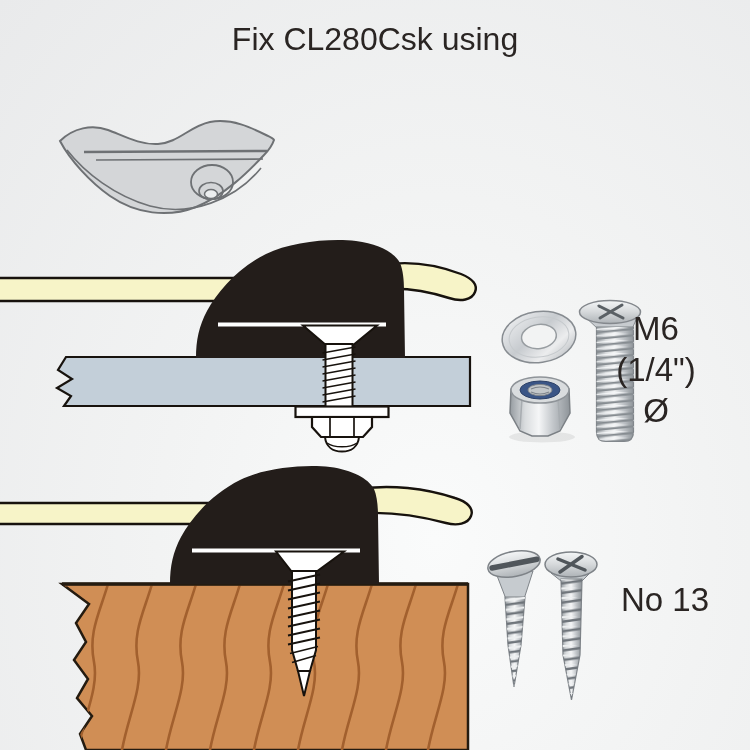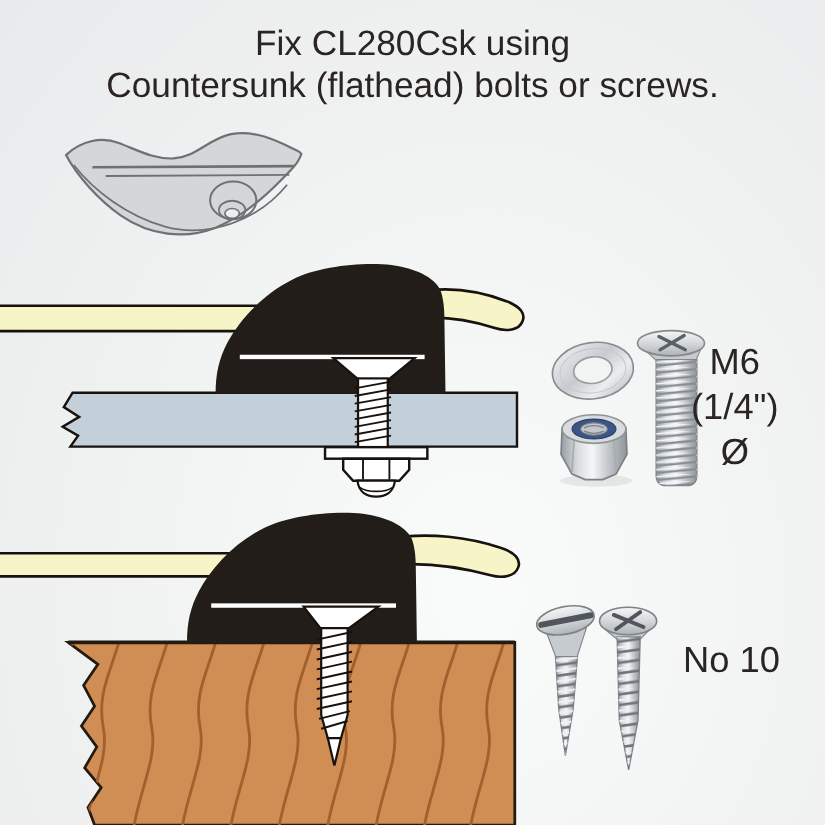--- a/index.html
+++ b/index.html
@@ -4,21 +4,21 @@
 <style>
   html,body{margin:0;padding:0;}
   body{width:750px;height:750px;overflow:hidden;
        font-family:"Liberation Sans", sans-serif;}
   .stage{position:relative;width:750px;height:750px;
          background:radial-gradient(ellipse at 58% 72%, #fafbfb 0%, #f2f3f3 45%, #e9eaeb 100%);}
   .title{position:absolute;top:20px;left:0;width:750px;text-align:center;
          color:#2a2523;font-size:32px;line-height:38px;letter-spacing:0;}
   .spec{position:absolute;text-align:center;color:#2a2523;
         font-size:33px;line-height:41px;}
-  .spec-bolt{left:588px;top:308px;width:160px;}
+  .spec-bolt{left:576px;top:308px;width:160px;}
   .spec-screw{left:580px;top:579px;width:170px;}
   svg{position:absolute;left:0;top:0;}
 </style>
 </head>
 <body>
 
 <div class="stage">
 
   <svg width="750" height="750" viewBox="0 0 750 750">
     <defs>
@@ -178,26 +178,25 @@
         <g stroke="#50565b" stroke-width="3.5" stroke-linecap="round">
           <line x1="558" y1="559" x2="585" y2="570"></line>
           <line x1="582" y1="556.5" x2="560" y2="572"></line>
         </g>
       </g>
     </g>
   </svg>
 
   <div class="title">
     <div>Fix CL280Csk using</div>
-    <div>Countersunk (flathead) bolts or screws.</div>
   </div>
 
   <div class="spec spec-bolt">
     <div>M6</div>
     <div>(1/4")</div>
     <div>Ø</div>
   </div>
 
   <div class="spec spec-screw">
-    <div>No 10</div>
+    <div>No 13</div>
   </div>
 
 </div>
 
 </body></html>

